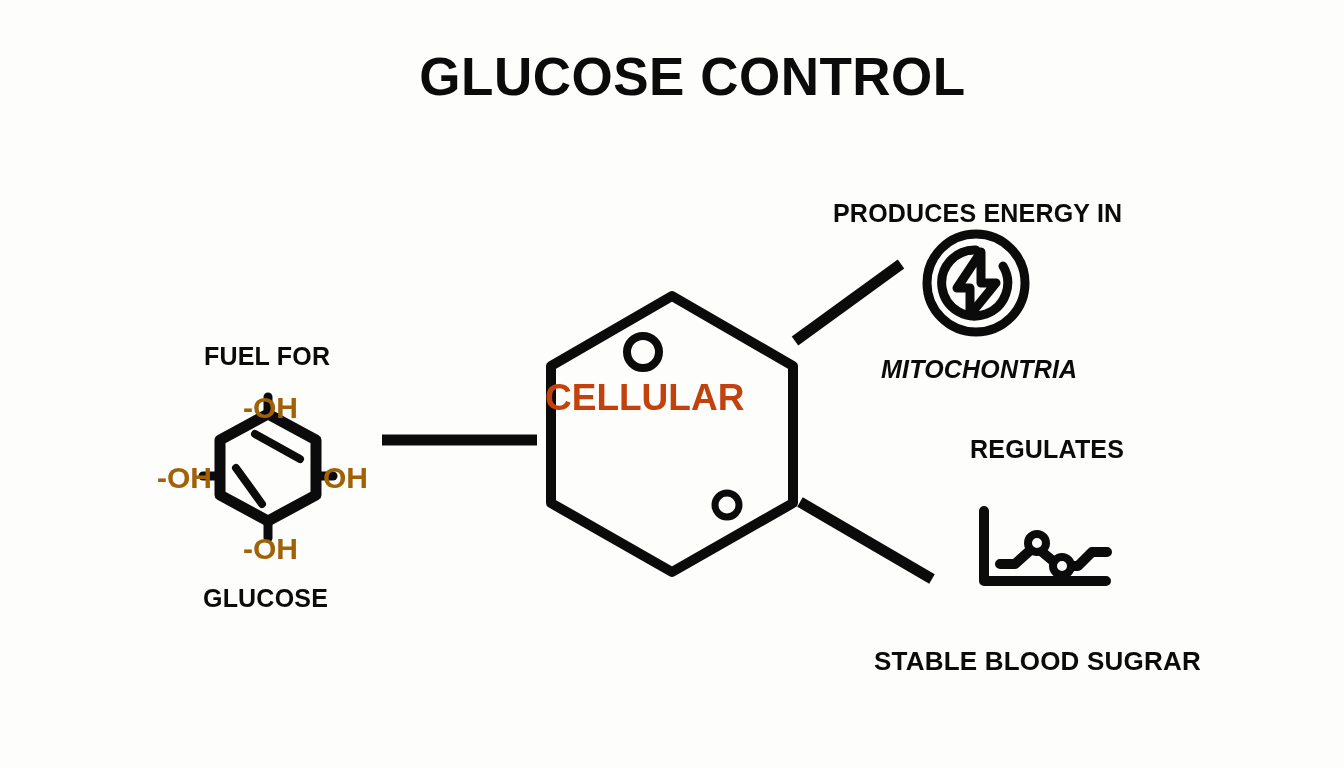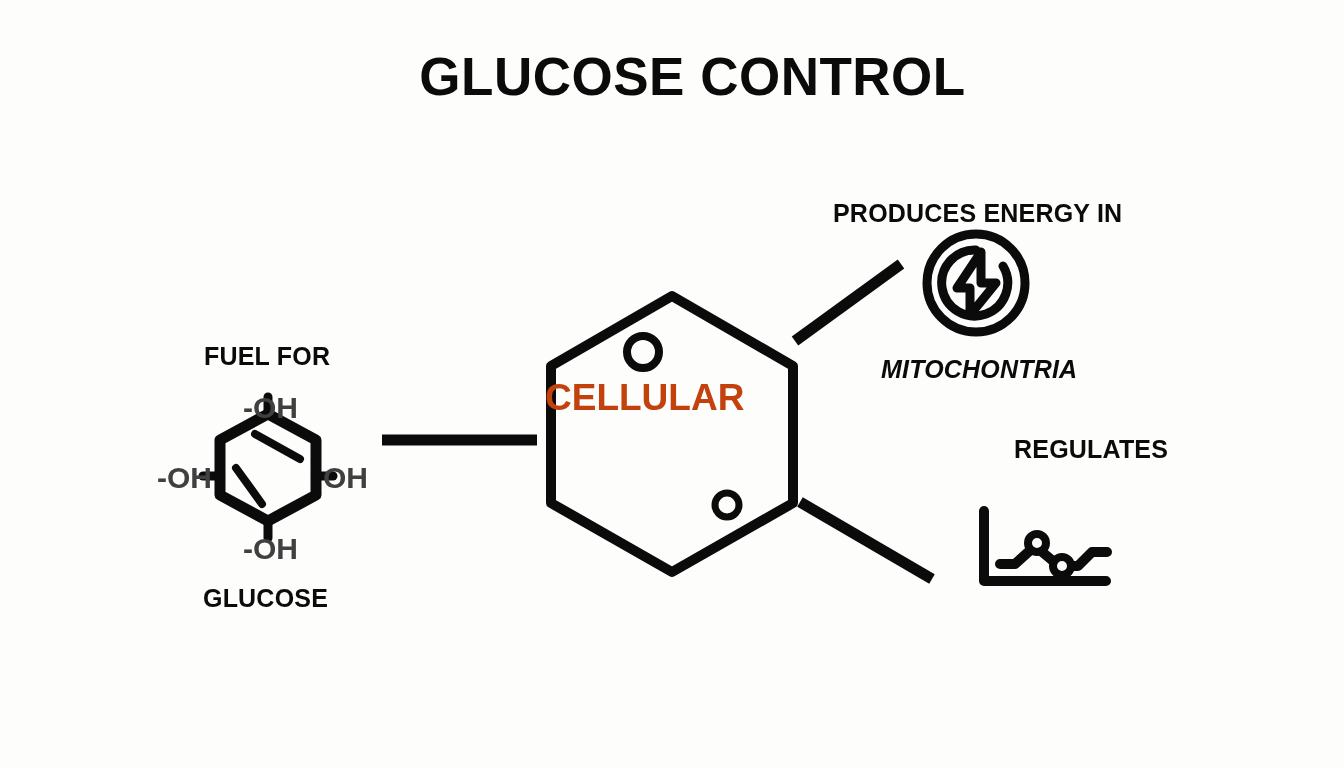--- a/index.html
+++ b/index.html
@@ -59,21 +59,20 @@
   #label-mito {
     left: 881px;
     top: 357px;
     font-size: 25px;
     font-style: italic;
   }
   #label-regulates {
     left: 970px;
     top: 437px;
     font-size: 25px;
-    margin-left: 44px;
   }
   #label-sugar {
     left: 874px;
     top: 648px;
     font-size: 26px;
   }
   #label-fuel {
     left: 204px;
     top: 344px;
     font-size: 25px;
@@ -95,21 +94,21 @@
     font-size: 37px;
     line-height: 1.07;
   }
   .hexlabel span {
     display: block;
   }
   .oh {
     position: absolute;
     font-family: "Liberation Sans", sans-serif;
     font-weight: bold;
-    color: #404040;
+    color: #a16207;
     font-size: 30px;
     line-height: 1;
     white-space: nowrap;
   }
   #oh-top { left: 243px; top: 393px; }
   #oh-left { left: 157px; top: 463px; }
   #oh-right { left: 323px; top: 463px; }
   #oh-bottom { left: 243px; top: 534px; }
 </style>
 </head>
@@ -158,20 +157,21 @@
     </svg>
 
     <div class="lbl" id="title">GLUCOSE CONTROL</div>
 
     <div class="lbl" id="label-produces">PRODUCES ENERGY IN</div>
 
     <div class="lbl" id="label-mito">MITOCHONTRIA</div>
 
     <div class="lbl" id="label-regulates">REGULATES</div>
 
+    <div class="lbl" id="label-sugar">STABLE BLOOD SUGRAR</div>
 
     <div class="lbl" id="label-fuel">FUEL FOR</div>
 
     <div class="lbl" id="label-glucose">GLUCOSE</div>
 
     <div class="hexlabel">
       <span>CELLULAR</span>
     </div>
 
     <div class="oh" id="oh-top">-OH</div>

